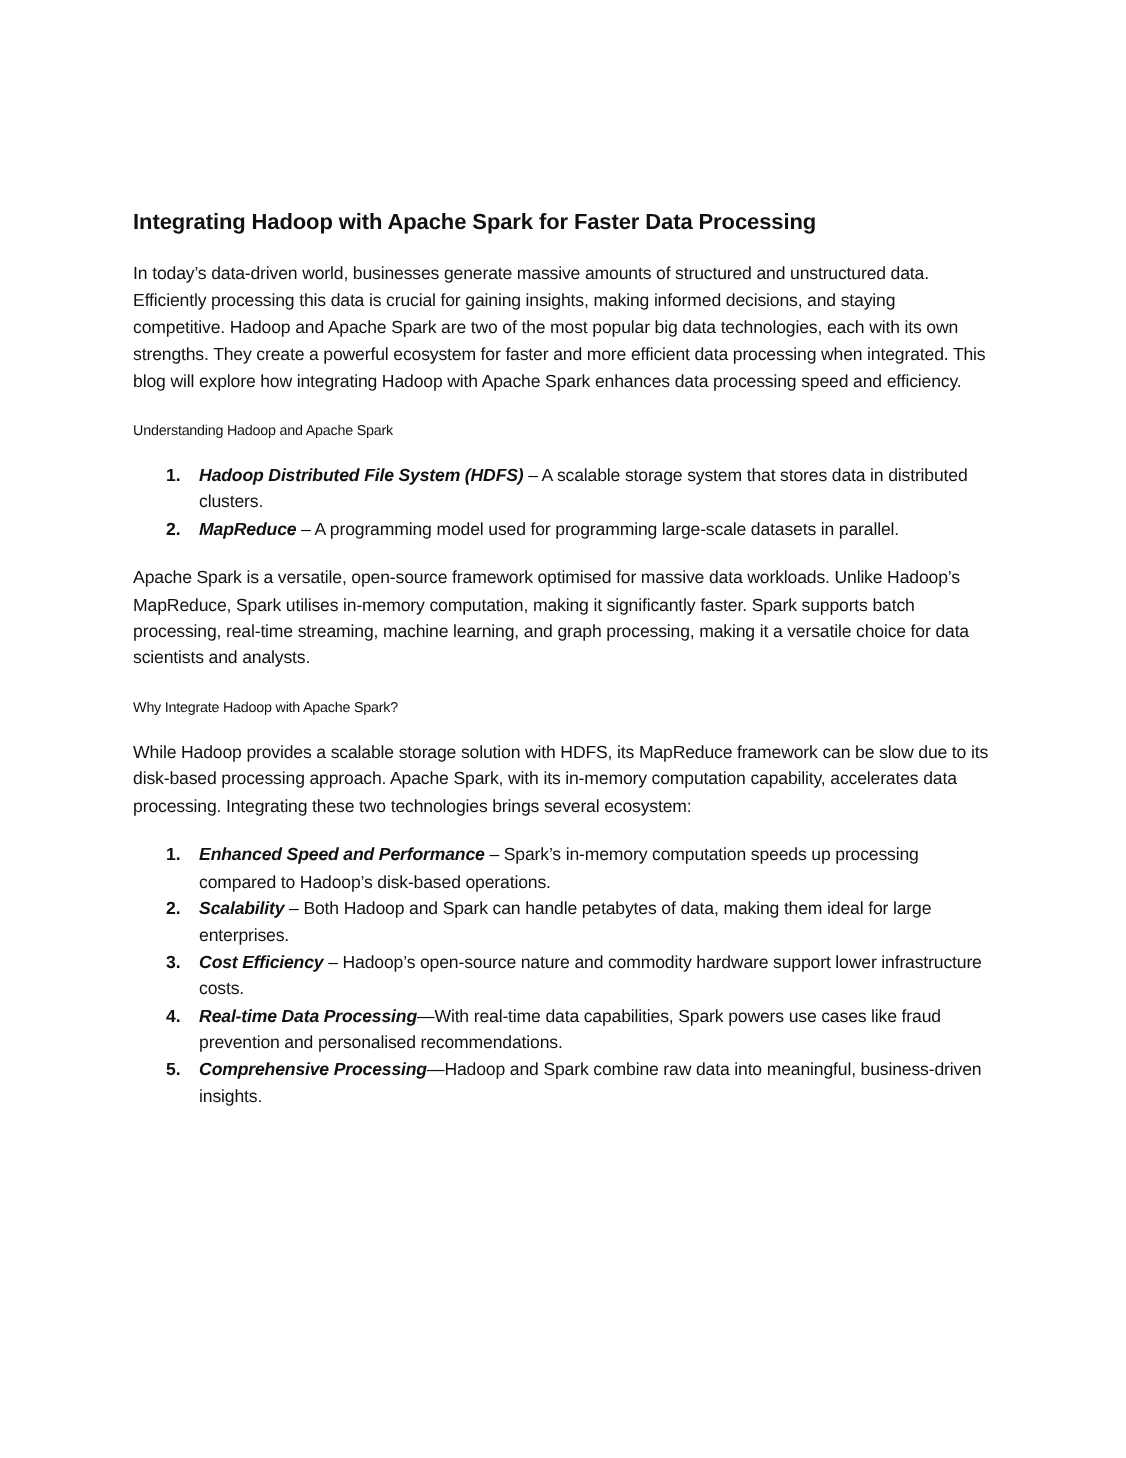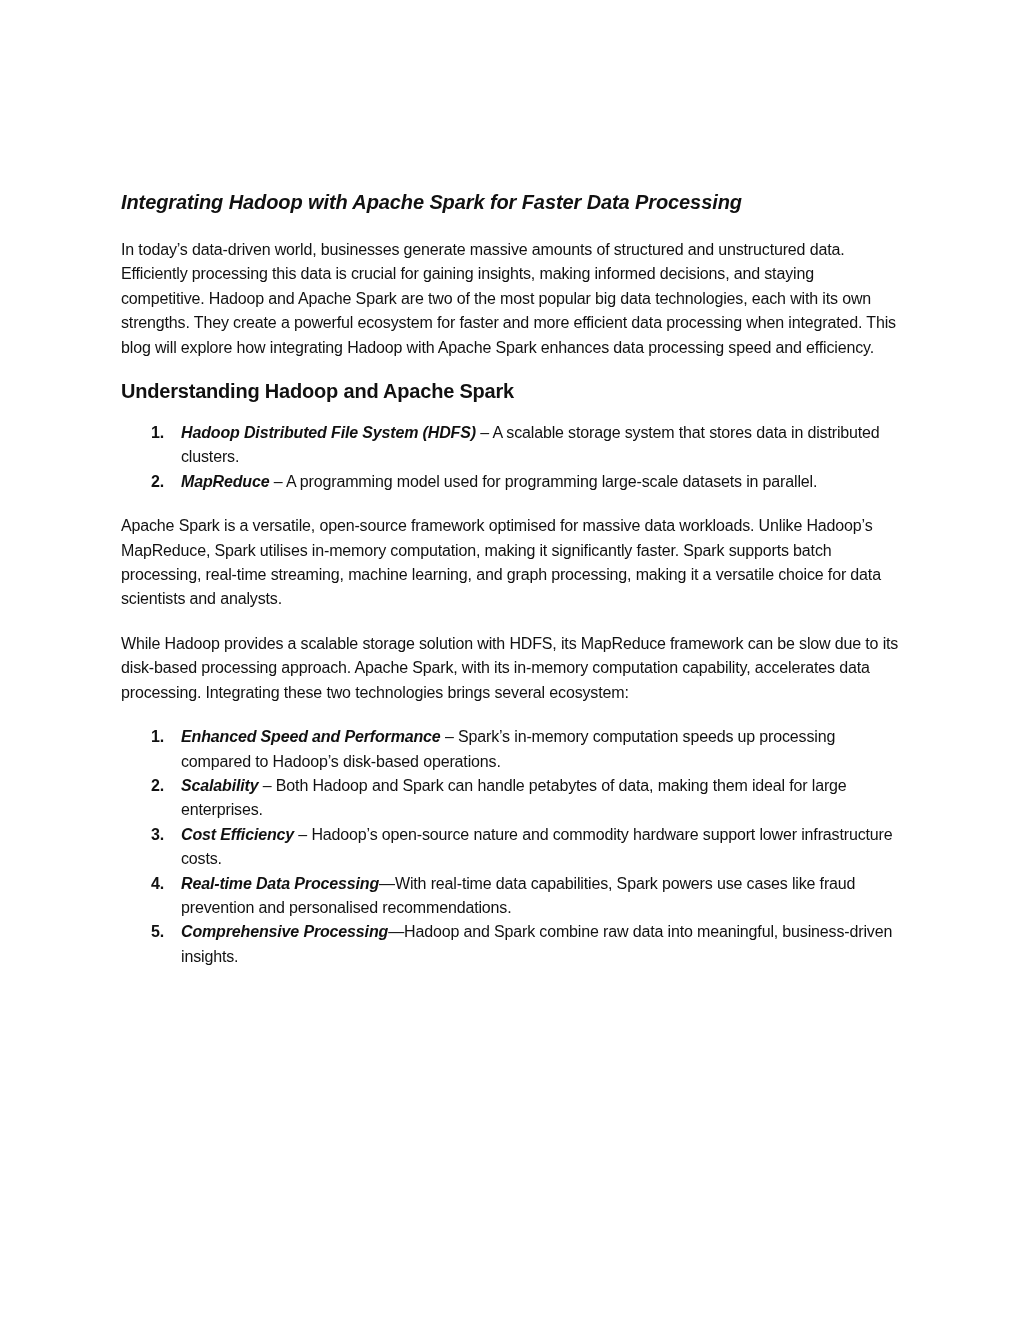--- a/index.html
+++ b/index.html
@@ -1,20 +1,20 @@
 <!DOCTYPE html>
 <html><head>
 <meta charset="utf-8">
 <style>
   html, body { margin: 0; padding: 0; background: #ffffff; }
   body { width: 1024px; height: 1325px; position: relative; overflow: hidden;
          font-family: "Liberation Sans", sans-serif; color: #111111; }
   .page { position: absolute; left: 121px; top: 188px; width: 780px; }
-  h1 { font-size: 20px; font-weight: bold; margin: 0 0 22px 0; letter-spacing: -0.1px; line-height: 28px; font-style: italic; }
-  h2 { font-size: 20px; font-weight: bold; margin: 0 0 19px 0; line-height: 22px; letter-spacing: -0.2px; }
+  h1 { font-size: 20px; font-weight: bold; margin: 0 0 22px 0; letter-spacing: -0.1px; line-height: 28px; }
+  h2 { font-size: 13px; font-weight: normal; margin: 0 0 19px 0; line-height: 22px; letter-spacing: -0.2px; }
   p { font-size: 16px; line-height: 24.4px; margin: 0 0 20px 0; letter-spacing: -0.15px; }
   ol { margin: 0 0 20px 0; padding: 0; list-style: none; }
   ol li { position: relative; padding-left: 60px; font-size: 16px; line-height: 24.4px; letter-spacing: -0.15px; }
   ol li .num { position: absolute; left: 30px; top: 0; font-weight: bold; }
   ol li b { font-weight: bold; font-style: italic; }
   .gap-h2 { margin-top: 4px; }
 </style>
 </head>
 <body>
 
@@ -22,20 +22,21 @@
   <h1>Integrating Hadoop with Apache Spark for Faster Data Processing</h1>
   <p>In today’s data-driven world, businesses generate massive amounts of structured and unstructured data. Efficiently processing this data is crucial for gaining insights, making informed decisions, and staying competitive. Hadoop and Apache Spark are two of the most popular big data technologies, each with its own strengths. They create a powerful ecosystem for faster and more efficient data processing when integrated. This blog will explore how integrating Hadoop with Apache Spark enhances data processing speed and efficiency.</p>
 
   <h2 class="gap-h2">Understanding Hadoop and Apache Spark</h2>
   <ol>
     <li><span class="num">1.</span><b>Hadoop Distributed File System (HDFS)</b><span> – A scalable storage system that stores data in distributed clusters.</span></li>
     <li><span class="num">2.</span><b>MapReduce</b><span> – A programming model used for programming large-scale datasets in parallel.</span></li>
   </ol>
   <p>Apache Spark is a versatile, open-source framework optimised for massive data workloads. Unlike Hadoop’s MapReduce, Spark utilises in-memory computation, making it significantly faster. Spark supports batch processing, real-time streaming, machine learning, and graph processing, making it a versatile choice for data scientists and analysts.</p>
 
+  <h2 class="gap-h2">Why Integrate Hadoop with Apache Spark?</h2>
   <p>While Hadoop provides a scalable storage solution with HDFS, its MapReduce framework can be slow due to its disk-based processing approach. Apache Spark, with its in-memory computation capability, accelerates data processing. Integrating these two technologies brings several ecosystem:</p>
   <ol>
     <li><span class="num">1.</span><b>Enhanced Speed and Performance</b><span> – Spark’s in-memory computation speeds up processing compared to Hadoop’s disk-based operations.</span></li>
     <li><span class="num">2.</span><b>Scalability</b><span> – Both Hadoop and Spark can handle petabytes of data, making them ideal for large enterprises.</span></li>
     <li><span class="num">3.</span><b>Cost Efficiency</b><span> – Hadoop’s open-source nature and commodity hardware support lower infrastructure costs.</span></li>
     <li><span class="num">4.</span><b>Real-time Data Processing</b><span>—With real-time data capabilities, Spark powers use cases like fraud prevention and personalised recommendations.</span></li>
     <li><span class="num">5.</span><b>Comprehensive Processing</b><span>—Hadoop and Spark combine raw data into meaningful, business-driven insights.</span></li>
   </ol>
 </div>
 

